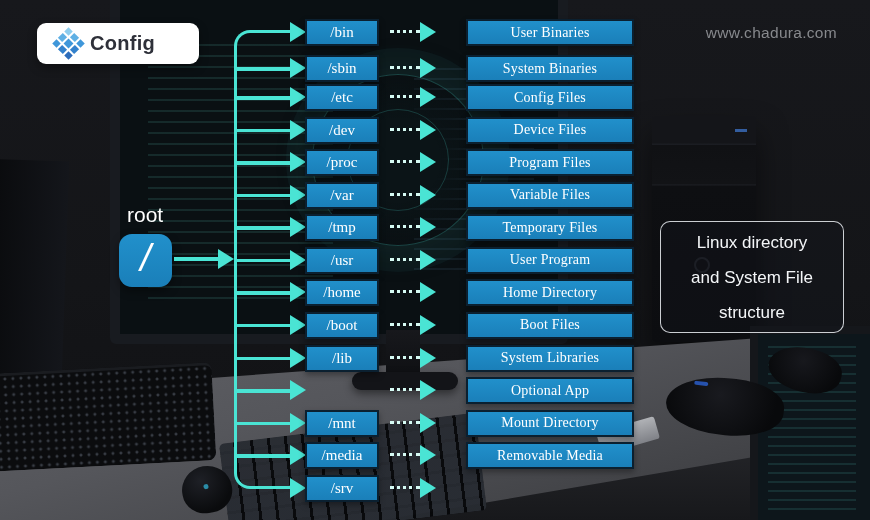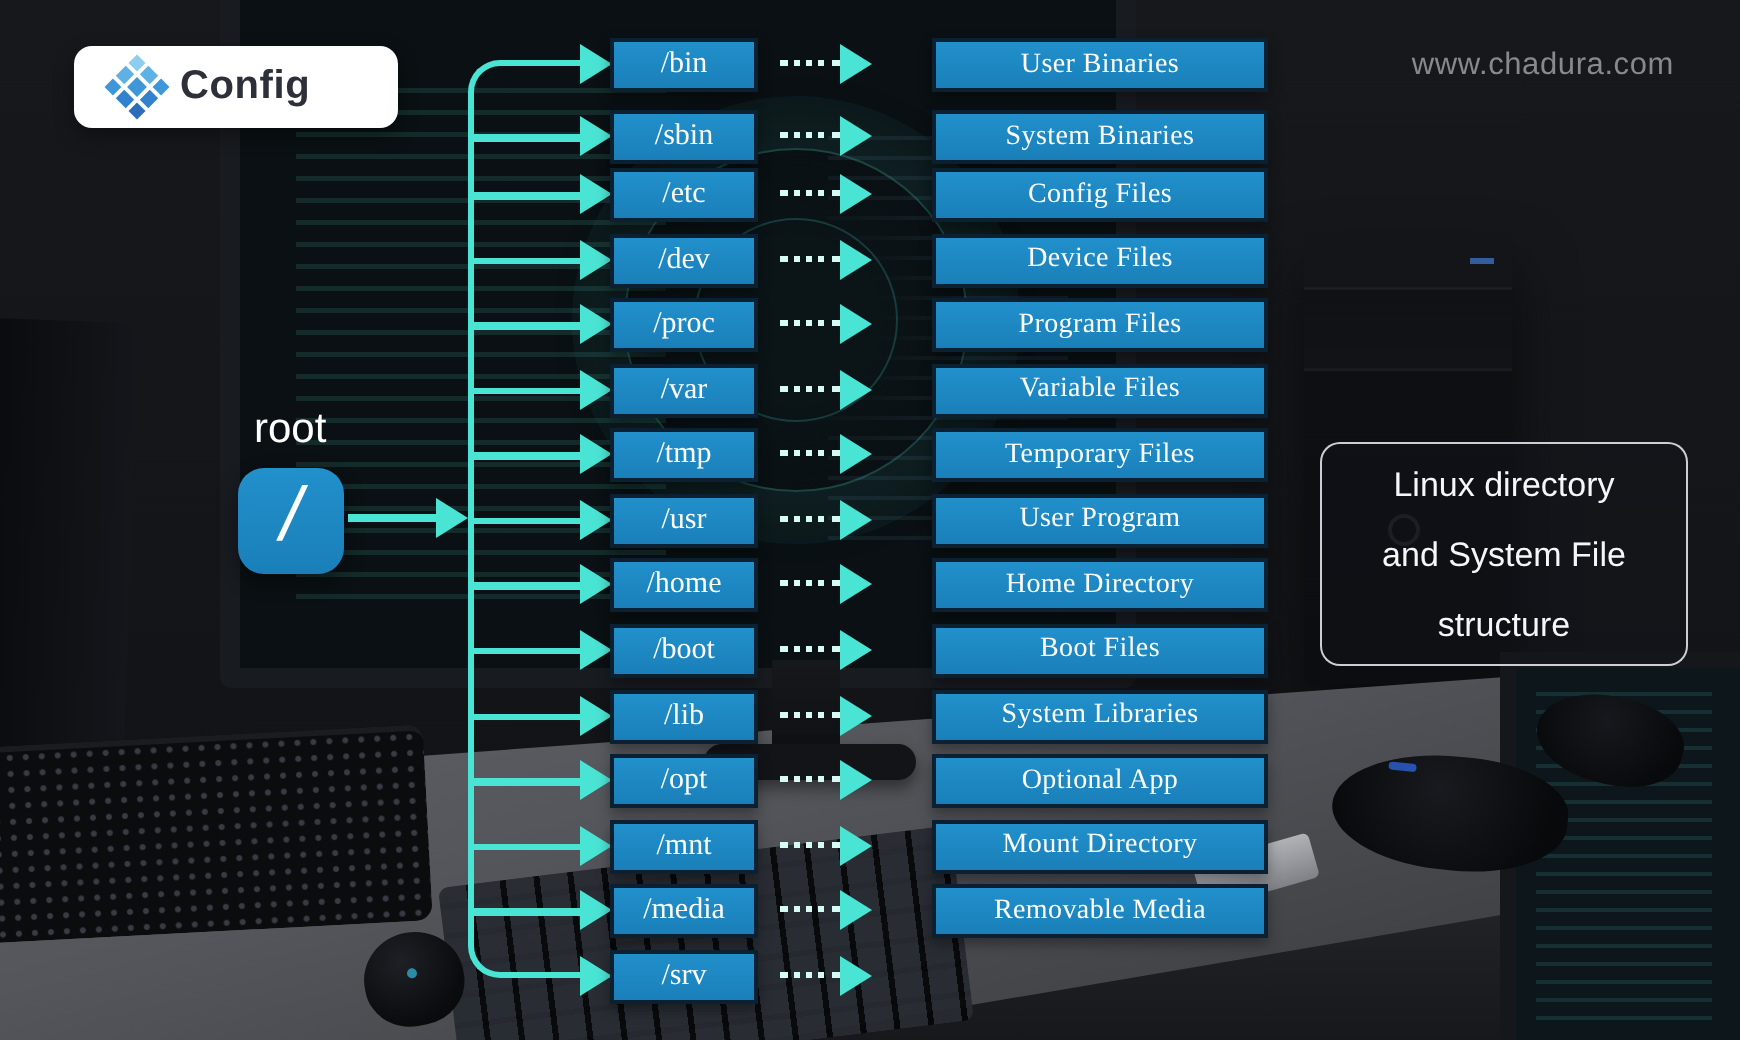--- a/index.html
+++ b/index.html
@@ -291,23 +291,20 @@
       </div>
       <div class="dots-line"></div>
       <div class="tri dots-head"></div>
       <div class="desc-box">
         <span>System Libraries</span>
       </div>
     </div>
       <div class="row" style="top: 377.05px;">
       <div class="branch-line"></div>
       <div class="tri branch-head"></div>
-      <div class="dir-box">
-        <span>/opt</span>
-      </div>
       <div class="dots-line"></div>
       <div class="tri dots-head"></div>
       <div class="desc-box">
         <span>Optional App</span>
       </div>
     </div>
       <div class="row" style="top: 409.6px;">
       <div class="branch-line"></div>
       <div class="tri branch-head"></div>
       <div class="dir-box">

